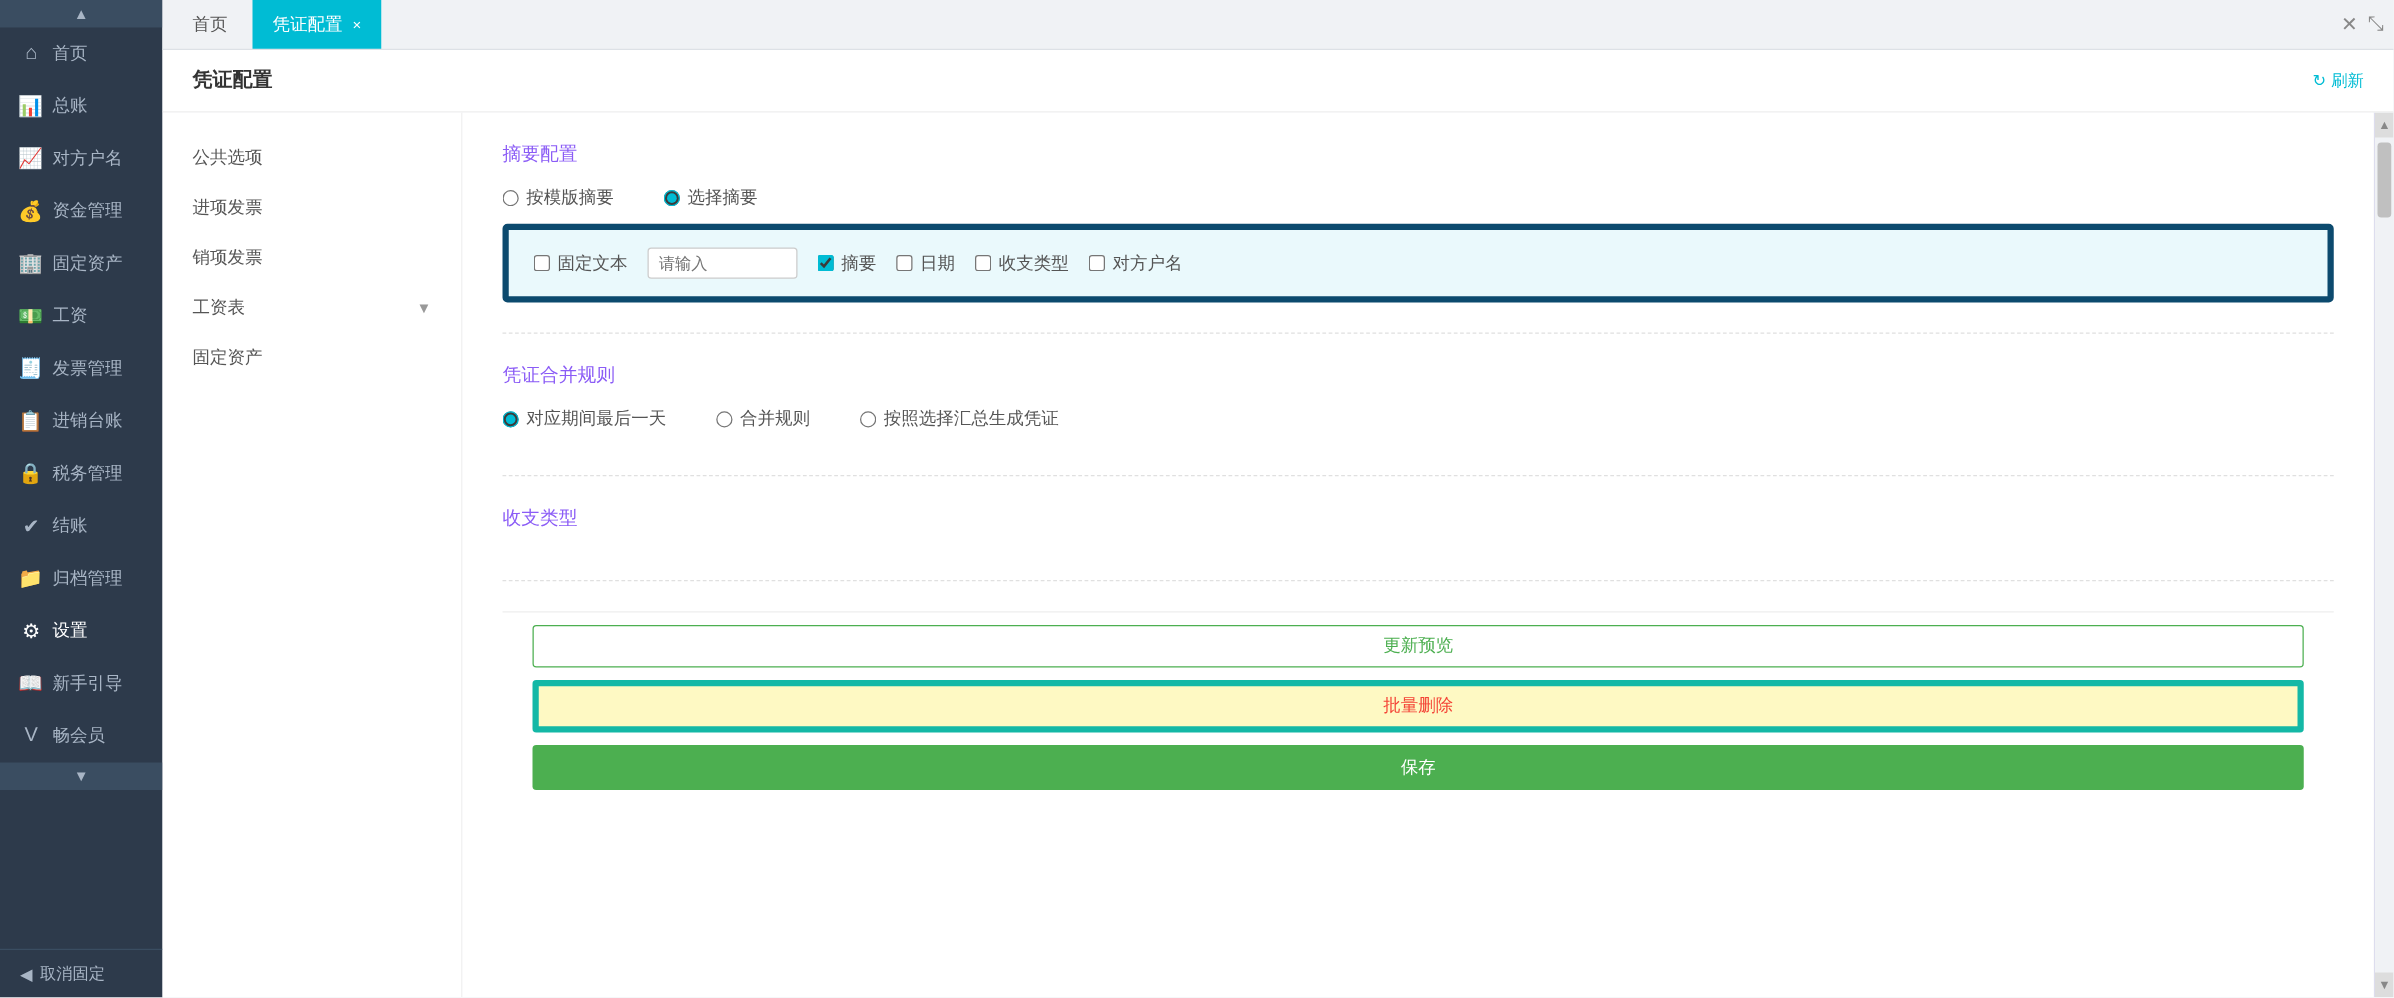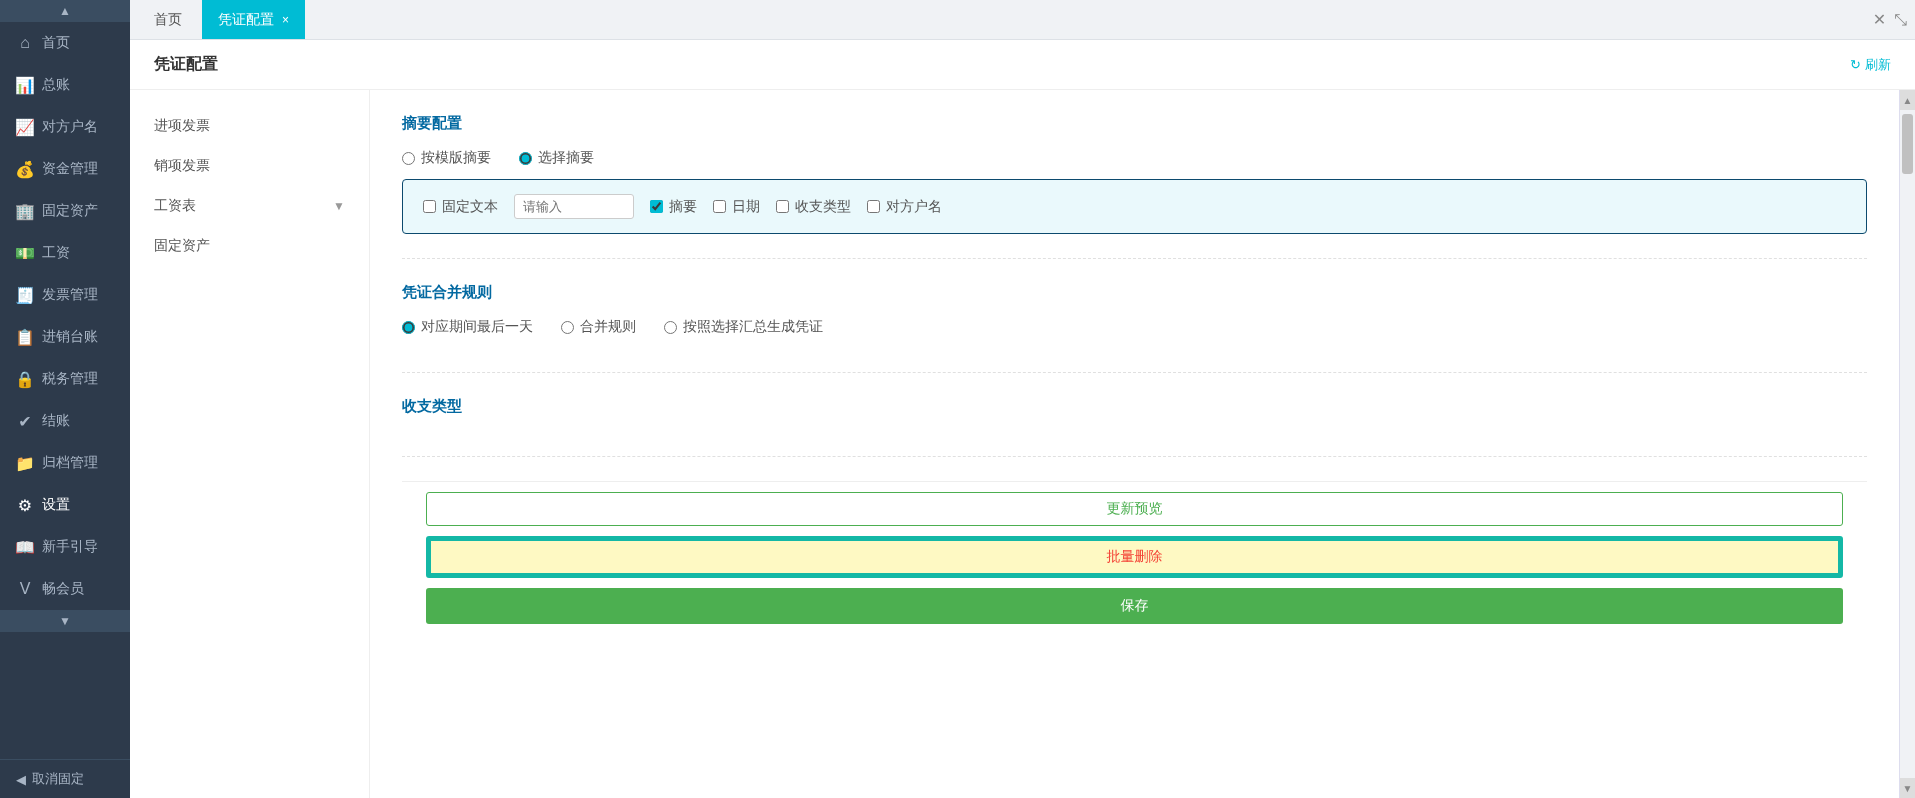--- a/index.html
+++ b/index.html
@@ -169,49 +169,49 @@
 
     
     .section {
       margin-bottom: 24px;
       padding-bottom: 24px;
       border-bottom: 1px dashed #e0e0e0;
     }
     .section:last-child { border-bottom: none; }
     .section-title {
       font-size: 15px;
-      font-weight: bold;
-      color: #0369a1;
+      font-weight: normal;
+      color: #8b5cf6;
       margin-bottom: 16px;
     }
 
     
     .option-row {
       display: flex;
       align-items: flex-end;
-      gap: 28px;
+      gap: 40px;
       margin-bottom: 12px;
     }
     .option-item {
       display: flex;
       align-items: center;
       gap: 6px;
       cursor: pointer;
       color: #555;
     }
     .option-item input[type="radio"],
     .option-item input[type="checkbox"] {
       accent-color: #00bcd4;
       cursor: pointer;
     }
 
     
     .summary-config-box {
       background: #eaf9fc;
-      border: 1px solid #0c4a6e;
+      border: 5px solid #0c4a6e;
       border-radius: 4px;
       padding: 14px 20px;
       margin-top: 12px;
     }
     .summary-options-row {
       display: flex;
       align-items: center;
       gap: 16px;
       flex-wrap: wrap;
     }
@@ -395,20 +395,23 @@
       <span class="page-title">凭证配置</span>
       <div class="refresh-btn">
         <span>↻</span>
         <span>刷新</span>
       </div>
     </div>
 
     <div class="content-body">
 
       <div class="left-nav">
+        <div class="left-nav-item">
+          <span>公共选项</span>
+        </div>
         <div class="left-nav-item">
           <span>进项发票</span>
         </div>
         <div class="left-nav-item">
           <span>销项发票</span>
         </div>
         <div class="left-nav-item">
           <span>工资表</span>
           <span class="chevron">▼</span>
         </div>

